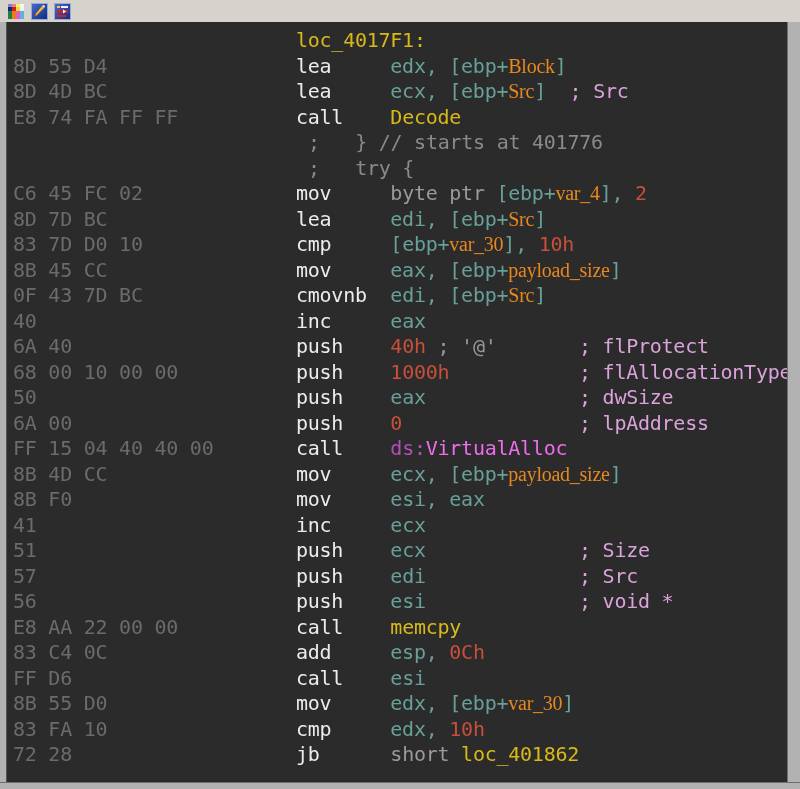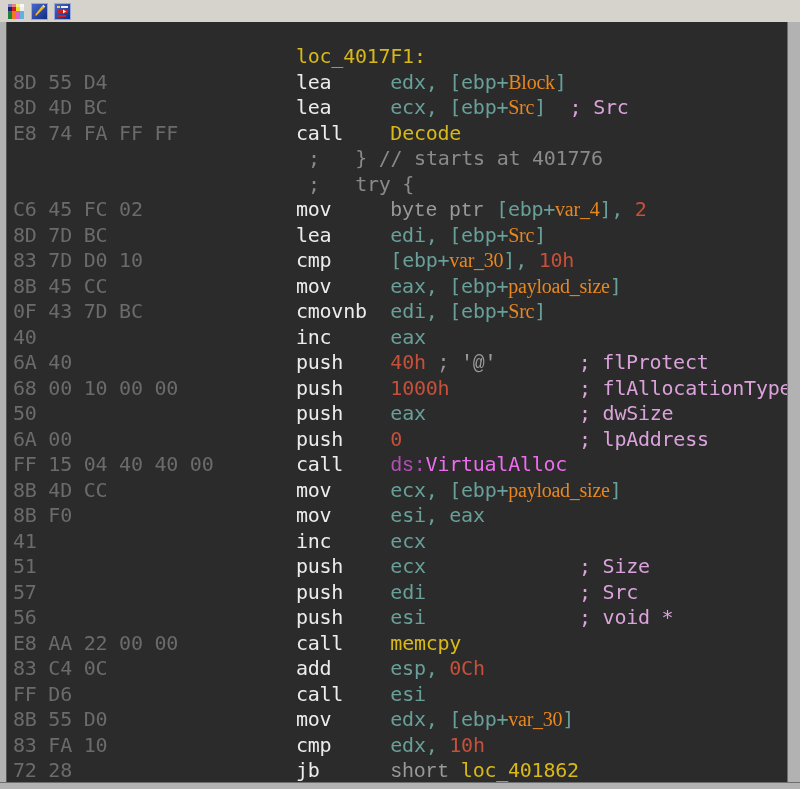--- a/index.html
+++ b/index.html
@@ -23,36 +23,36 @@
   .view{
     position:absolute;left:6px;top:22px;width:781px;height:760px;
     background:var(--bg,#2b2b2b);
     overflow:hidden;
     border-left:1px solid #555;
     box-sizing:border-box;
   }
   .frame-right{position:absolute;top:22px;right:0;width:13px;height:767px;background:#b2b2b2;border-left:1px solid #6e6e6e;box-sizing:border-box;}
   .frame-bottom{position:absolute;left:0;top:782px;width:800px;height:7px;background:#b2b2b2;border-top:1px solid #6e6e6e;box-sizing:border-box;}
   #listing{
-    padding:22px 0 0 6px;
+    padding:6px 0 0 6px;
     font-size:20px;
     letter-spacing:-0.25px;
     white-space:pre;
   }
   .row{height:25.5px;line-height:25.5px;white-space:pre;}
   .bytes{color:var(--bytes,#6b6b6b);text-align:center;}
   .insn {color:var(--insn,#ececec);}
   .reg  {color:var(--reg,#68a099);}
   .var  {color:var(--var,#e8871f);font-family:Liberation Serif, serif;}
   .num  {color:var(--num,#c6503a);}
   .name {color:var(--name,#d9b918);}
   .cmt  {color:var(--cmt,#8a8a8a);margin-left:12px;}
   .pcmt {color:var(--pcmt,#dba2db);}
-  .kw   {color:var(--kw,#9a9a9a);font-family:Liberation Mono, monospace;}
-  .ds   {color:var(--ds,#b44fb8);font-family:Liberation Mono, monospace;}
+  .kw   {color:var(--kw,#9a9a9a);}
+  .ds   {color:var(--ds,#b44fb8);}
   .imp  {color:var(--imp,#ee6cee);}
 </style>
 </head>
 <body>
 
 <div class="window">
 
   <div class="toolbar">
     <button class="tbtn" title="palette-icon">
       <svg width="17" height="17" viewBox="0 0 17 17">

